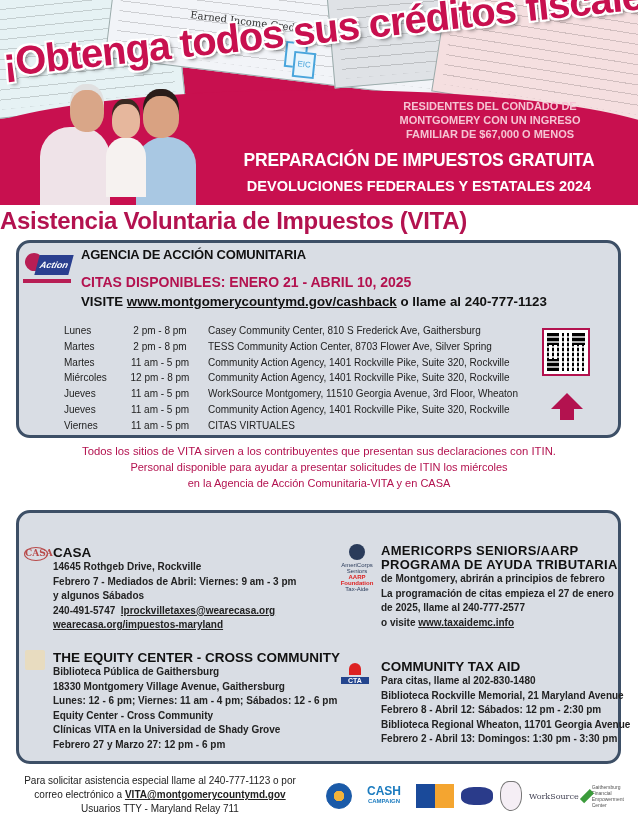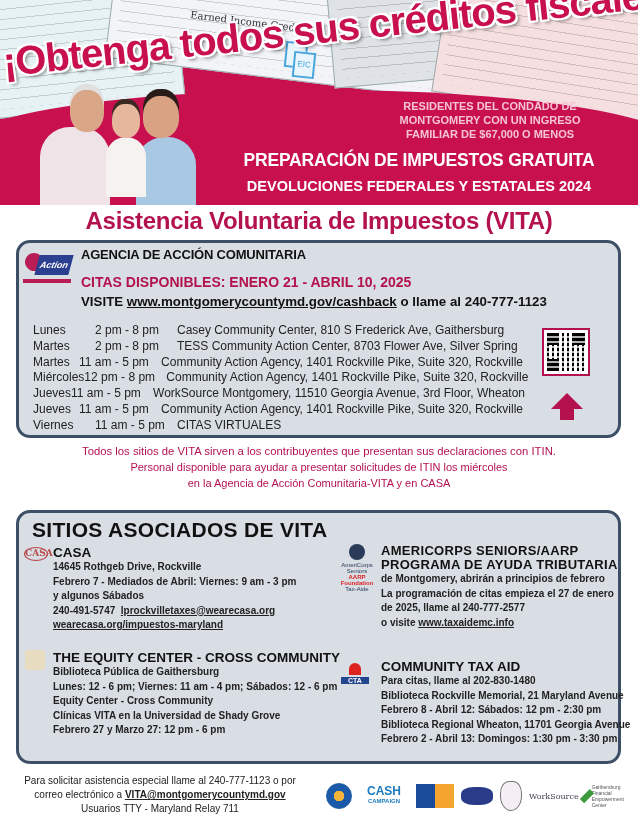--- a/index.html
+++ b/index.html
@@ -31,41 +31,41 @@
   .child-body { left: 68px; top: 55px; width: 40px; height: 60px; background: #f6f2f0; border-radius: 20px 20px 0 0; }
   .child-head { left: 74px; top: 22px; width: 28px; height: 34px; background: #e6b79d; border-radius: 45%; box-shadow: 0 -5px 0 #3a2a22; }
   .grandma-body { left: 98px; top: 55px; width: 60px; height: 70px; background: #a9c8e3; border-radius: 28px 28px 0 0; }
   .grandma-head { left: 105px; top: 14px; width: 36px; height: 42px; background: #d9a282; border-radius: 45%; box-shadow: 0 -7px 0 #2a1c18; }
 
   .residents { position: absolute; left: 370px; top: 99px; width: 240px; text-align: center; color: #f5c4d3; font-weight: bold; font-size: 11px; line-height: 14px; }
   .prep { position: absolute; left: 200px; top: 150px; width: 438px; text-align: center; color: #ffffff; font-weight: bold; font-size: 17.5px; letter-spacing: -0.2px; }
   .devol { position: absolute; left: 200px; top: 178px; width: 438px; text-align: center; color: #ffffff; font-weight: bold; font-size: 14.5px; }
 
   
-  .vita-title { position: absolute; left: 0; top: 207px; width: 638px; text-align: center; color: #b3124f; font-weight: bold; font-size: 24px; letter-spacing: -0.3px; }
+  .vita-title { position: absolute; left: 0; top: 207px; width: 638px; text-align: left; color: #b3124f; font-weight: bold; font-size: 24px; letter-spacing: -0.3px; }
 
   
   .box { position: absolute; background: #d9dde4; border: 3px solid #3d4f66; border-radius: 14px; }
   .box1 { left: 16px; top: 240px; width: 605px; height: 198px; }
   .box2 { left: 16px; top: 510px; width: 605px; height: 254px; }
 
   .caa-logo { position: absolute; left: 4px; top: 6px; width: 50px; height: 38px; }
   .caa-logo .heart { position: absolute; left: 2px; top: 4px; width: 18px; height: 18px; background: #b81e55; border-radius: 50% 50% 10% 50%; transform: rotate(-20deg); }
   .caa-logo .action { position: absolute; left: 14px; top: 6px; width: 34px; height: 20px; background: #2a3f8f; transform: skewX(-15deg); color: #fff; font-size: 9px; font-weight: bold; font-style: italic; line-height: 20px; text-align: center; }
   .caa-logo .stripe { position: absolute; left: 0; top: 30px; width: 48px; height: 4px; background: #b81e55; }
 
   .agency-title { position: absolute; left: 62px; top: 4px; font-weight: bold; font-size: 13px; color: #111; letter-spacing: -0.2px; }
   .citas { position: absolute; left: 62px; top: 31px; font-weight: bold; font-size: 14px; color: #b3124f; }
   .visite { position: absolute; left: 62px; top: 51px; font-weight: bold; font-size: 13.3px; color: #111; white-space: nowrap; }
   .visite a { color: #111; text-decoration: underline; }
 
   .schedule { position: absolute; left: 14px; top: 80px; width: 490px; }
-  .sched-row { display: flex; font-size: 12px; line-height: 15.8px; color: #222; white-space: nowrap; }
+  .sched-row { display: flex; font-size: 10px; line-height: 15.8px; color: #222; white-space: nowrap; margin-left: 31px; }
   .sched-row .day { width: 62px; }
-  .sched-row .time { width: 82px; text-align: left; padding-right: 14px; }
+  .sched-row .time { width: 82px; text-align: center; padding-right: 14px; }
   .sched-row .place { flex: 1; }
 
   .qr { position: absolute; left: 523px; top: 85px; width: 48px; height: 48px; border: 2px solid #b3124f; background: #fff; padding: 3px; }
   .qr-grid { width: 100%; height: 100%;
     background:
       linear-gradient(#000,#000) 0 0/12px 12px no-repeat,
       linear-gradient(#000,#000) 100% 0/12px 12px no-repeat,
       linear-gradient(#000,#000) 0 100%/12px 12px no-repeat,
       repeating-linear-gradient(90deg, #000 0 2px, #fff 2px 5px),
       #fff; }
@@ -218,38 +218,38 @@
   <div class="arrow-stem"></div>
 </div>
 
 <div class="info">
   <div class="bold">Todos los sitios de VITA sirven a los contribuyentes que presentan sus declaraciones con ITIN.</div>
   <div>Personal disponible para ayudar a presentar solicitudes de ITIN los miércoles</div>
   <div>en la Agencia de Acción Comunitaria-VITA y en CASA</div>
 </div>
 
 <div class="box box2">
-  <div class="sitios-title">SITIOS ASOCIADOS DE VITA</div>
 
   <div class="logo-casa">CASA</div>
   <div class="site casa">
     <div class="site-name">CASA</div>
     <div class="site-line">14645 Rothgeb Drive, Rockville</div>
     <div class="site-line">Febrero 7 - Mediados de Abril:  Viernes: 9 am - 3 pm</div>
     <div class="site-line">y algunos Sábados</div>
     <div class="site-line">
       <span>240-491-5747</span>&nbsp;&nbsp;<a>lprockvilletaxes@wearecasa.org</a>
     </div>
     <div class="site-line"><a>wearecasa.org/impuestos-maryland</a></div>
   </div>
 
   <div class="logo-equity"></div>
   <div class="site equity">
     <div class="site-name">THE EQUITY CENTER - CROSS COMMUNITY</div>
     <div class="site-line">Biblioteca Pública de Gaithersburg</div>
+    <div class="site-line">18330 Montgomery Village Avenue, Gaithersburg</div>
     <div class="site-line">Lunes: 12 - 6 pm; Viernes: 11 am - 4 pm; Sábados: 12 - 6 pm</div>
     <div class="site-line">Equity Center - Cross Community</div>
     <div class="site-line">Clínicas VITA en la Universidad de Shady Grove</div>
     <div class="site-line">Febrero 27 y Marzo 27:  12 pm - 6 pm</div>
   </div>
 
   <div class="logo-americorps">
     <div class="circle"></div>
     <div>AmeriCorps</div>
     <div>Seniors</div>

